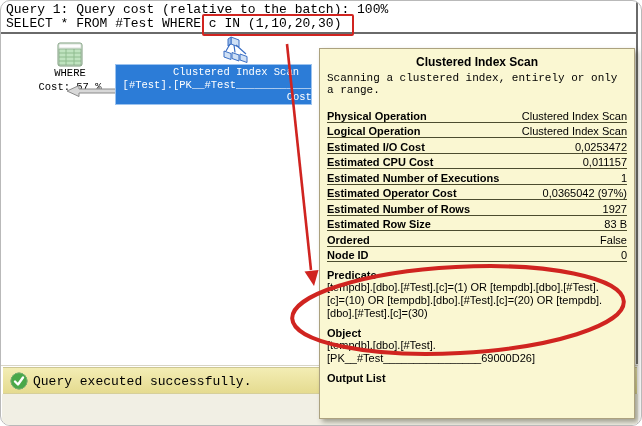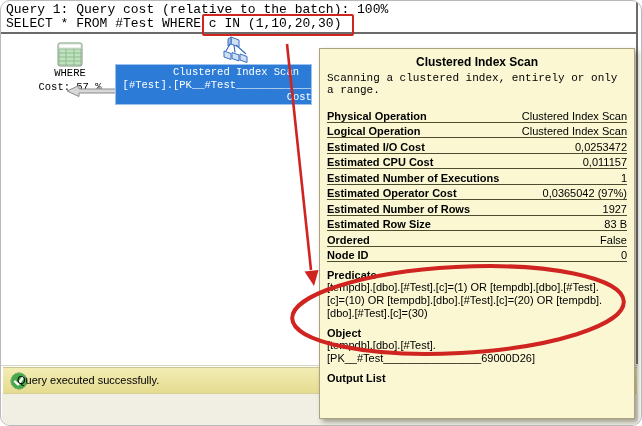--- a/index.html
+++ b/index.html
@@ -67,21 +67,21 @@
 
   
   #plan-bottom-line { position:absolute; left:0; top:364px; width:637px; height:1px; background:#d8d5c6; }
   #status-bar {
     position:absolute; left:2px; top:366px; width:634px; height:27px;
     background:linear-gradient(#f3edb4, #e5db90);
     border-top:1px solid #cdc793; border-bottom:1px solid #d6cf9a;
     box-sizing:border-box; z-index:3;
   }
   #status-icon { position:absolute; left:7px; top:4px; }
-  #status-text { position:absolute; left:14px; top:6px; font-size:11px; color:#000; }
+  #status-text { position:absolute; left:30px; top:6px; font-size:13px; color:#000;font-family:Liberation Mono, monospace; }
   #bottom-strip { position:absolute; left:1px; top:393px; width:636px; height:31px; background:#f1efe4; }
 
   
   #annotations { position:absolute; left:0; top:0; width:642px; height:426px; z-index:20; pointer-events:none; }
 </style>
 </head>
 <body>
 
 <div id="screen">
 

